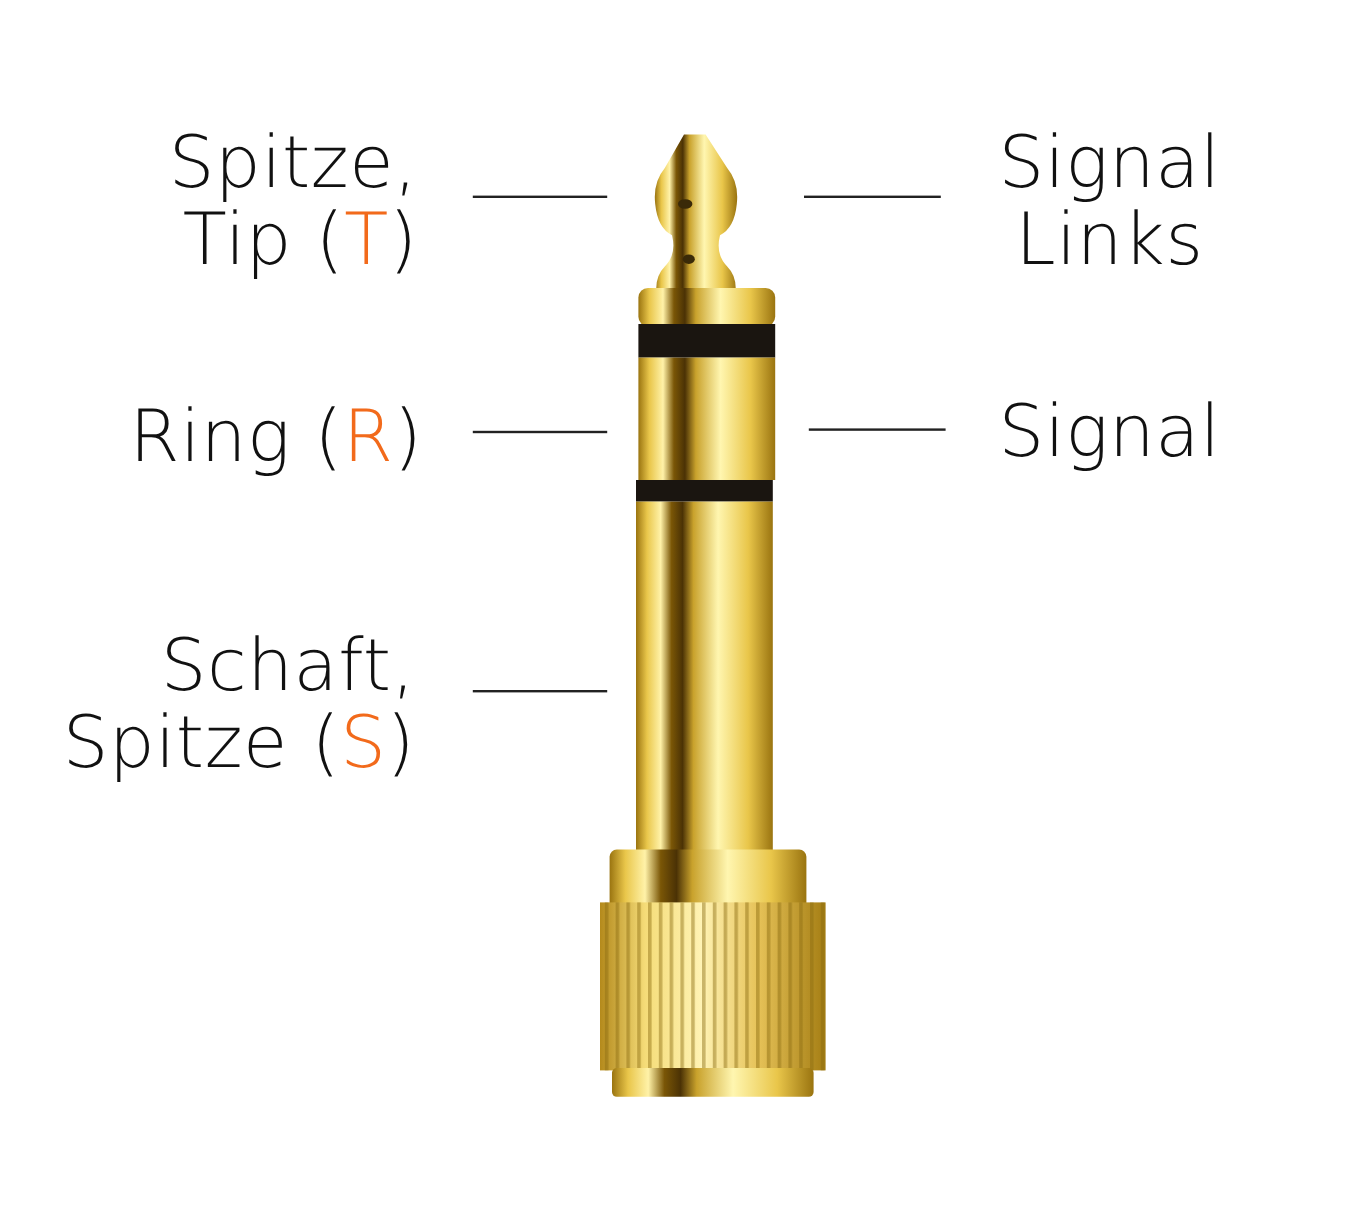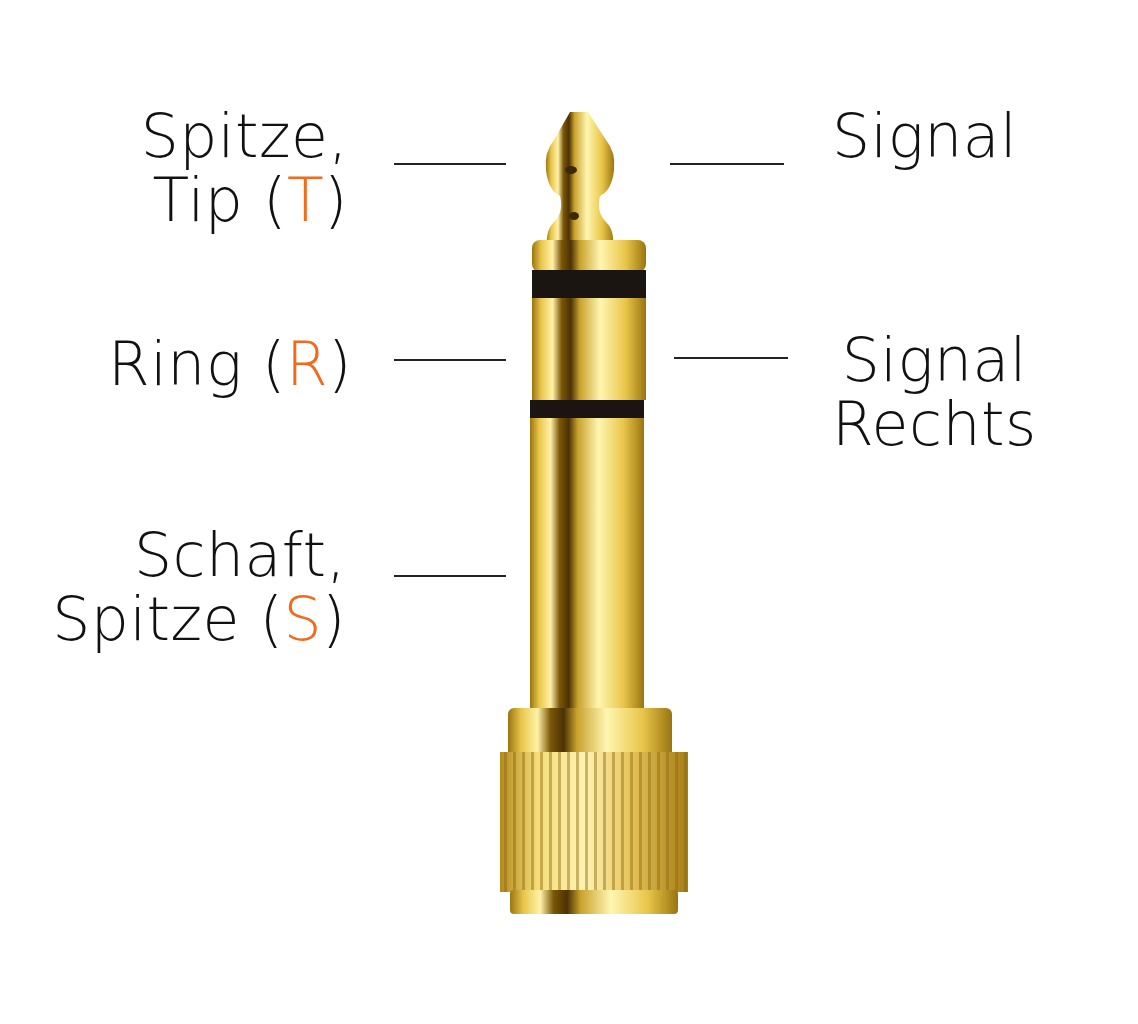--- a/index.html
+++ b/index.html
@@ -28,26 +28,26 @@
 
 <div class="label left" style="right:792px; top:523px; width:380px;">
   <div>Schaft,</div>
   <div><span>Spitze (</span><span class="accent">S</span><span>)</span></div>
 </div>
 <div class="leader" style="left:394px; top:575px; width:112px;"></div>
 
 <div class="leader" style="left:670px; top:163px; width:114px;"></div>
 <div class="label right" style="left:832px; top:104px;">
   <div>Signal</div>
+  <div>Links</div>
 </div>
 
 <div class="leader" style="left:674px; top:357px; width:114px;"></div>
 <div class="label right" style="left:832px; top:328px;">
   <div>Signal</div>
-  <div>Rechts</div>
 </div>
 
 <svg id="plug" viewBox="470 100 240 830" xmlns="http://www.w3.org/2000/svg">
   <defs>
     <linearGradient id="gold" x1="0" x2="1" y1="0" y2="0">
       <stop offset="0" stop-color="#9a7410"></stop>
       <stop offset="0.08" stop-color="#e9c64a"></stop>
       <stop offset="0.18" stop-color="#fff2a8"></stop>
       <stop offset="0.26" stop-color="#7a5606"></stop>
       <stop offset="0.34" stop-color="#4b3205"></stop>

